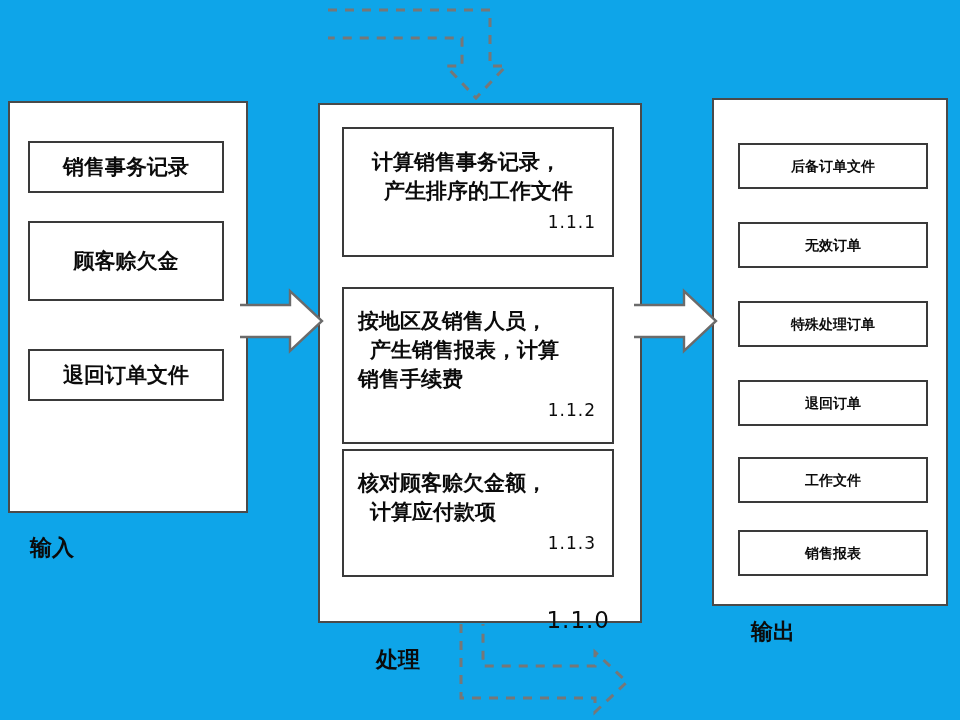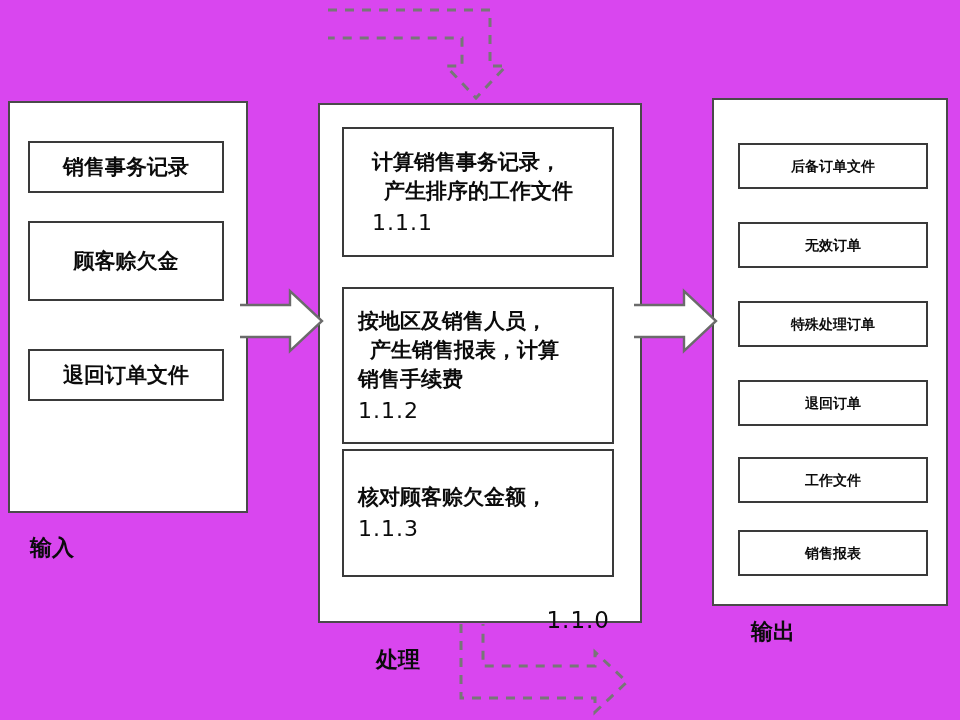--- a/index.html
+++ b/index.html
@@ -4,21 +4,21 @@
 <style>
   html, body {
     margin: 0;
     padding: 0;
     background: #ffffff;
   }
   #canvas {
     position: relative;
     width: 960px;
     height: 720px;
-    background: #d946ef;
+    background: #0ea5e9;
     font-family: "DejaVu Sans", "Liberation Sans", sans-serif;
     overflow: hidden;
   }
   
   .panel {
     position: absolute;
     border: 2px solid #4a4a4a;
     background: #ffffff;
     box-sizing: border-box;
   }
@@ -63,22 +63,23 @@
     line-height: 29px;
     text-align: left;
     padding: 4px 10px 4px 14px;
   }
   #pr-box-0 { top: 127px; height: 130px; padding-left: 28px; }
   #pr-box-1 { top: 266px; height: 157px; margin-top: 21px; }
   #pr-box-2 { top: 449px; height: 128px; }
   .pr-box .line.indent { padding-left: 12px; }
   .pr-box .code {
     display: block;
+    text-align: right;
     font-weight: normal;
-    font-size: 22px;
+    font-size: 17px;
     letter-spacing: 1px;
     padding-right: 6px;
     margin-top: 2px;
   }
 
   
   .out-box {
     left: 738px;
     width: 190px;
     height: 46px;
@@ -154,20 +155,21 @@
 
   <div class="box pr-box" id="pr-box-1">
     <span class="line">按地区及销售人员，</span>
     <span class="line indent">产生销售报表，计算</span>
     <span class="line">销售手续费</span>
     <span class="code">1.1.2</span>
   </div>
 
   <div class="box pr-box" id="pr-box-2">
     <span class="line">核对顾客赊欠金额，</span>
+    <span class="line indent">计算应付款项</span>
     <span class="code">1.1.3</span>
   </div>
 
   <div id="process-code">1.1.0</div>
   <div class="caption" id="caption-process">处理</div>
 
   <div class="panel" id="panel-output"></div>
 
   <div class="box out-box" id="out-box-0">
     <span class="line">后备订单文件</span>

